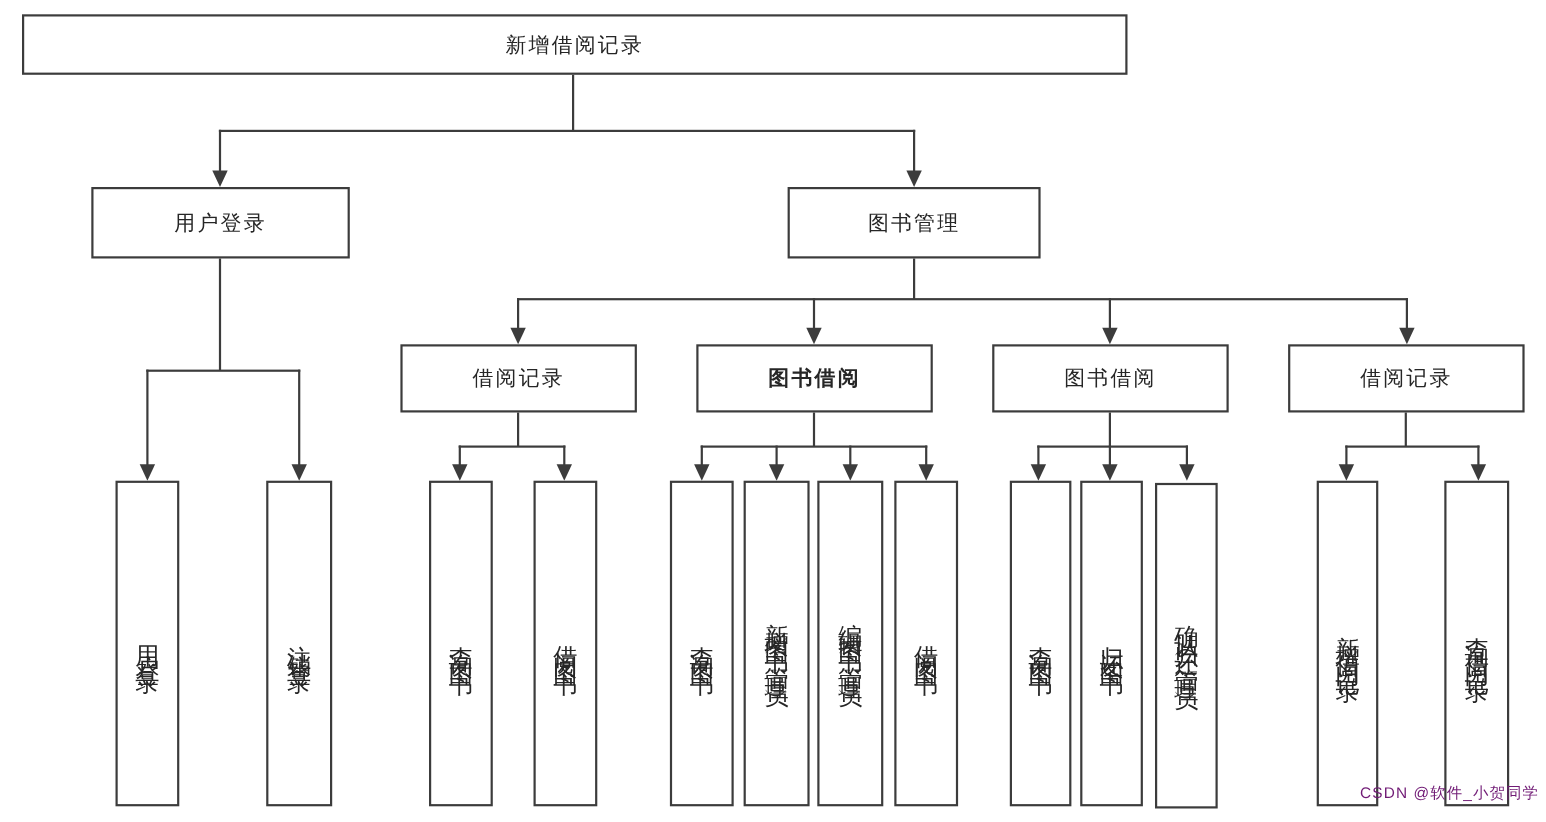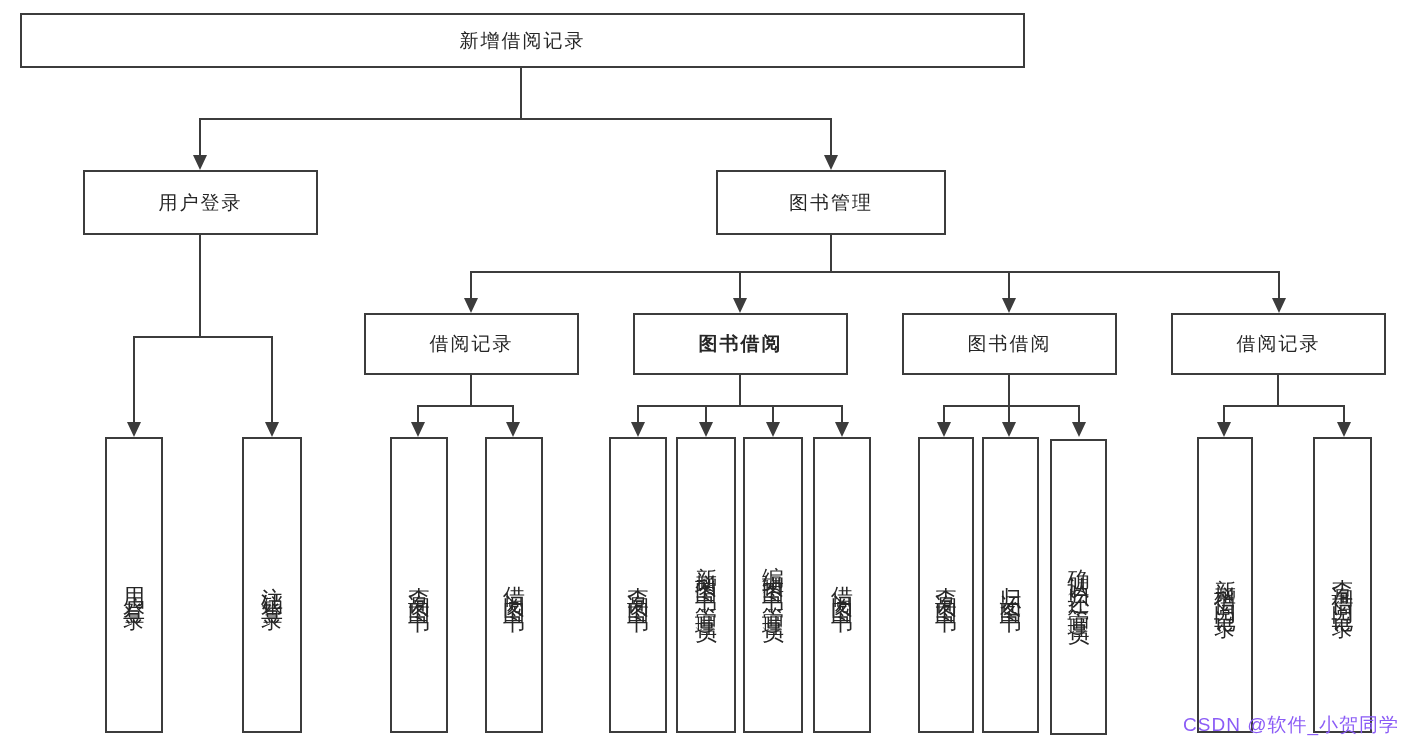--- a/index.html
+++ b/index.html
@@ -6,21 +6,21 @@
   body{font-family:"Liberation Sans","DejaVu Sans",sans-serif;}
   .canvas{position:relative;width:1405px;height:747px;background:#ffffff;overflow:hidden;}
   .box{position:absolute;border:2px solid #3c3c3c;background:#ffffff;box-sizing:border-box;
        display:flex;align-items:center;justify-content:center;color:#262626;}
   .hlabel{font-size:19px;letter-spacing:2px;white-space:nowrap;}
   .leaf{writing-mode:vertical-rl;text-orientation:mixed;font-size:22px;letter-spacing:8px;
         line-height:1;}
   .line{position:absolute;background:#3c3c3c;}
   .arw{position:absolute;width:0;height:0;border-left:7px solid transparent;
        border-right:7px solid transparent;border-top:15px solid #3c3c3c;}
-  .watermark{position:absolute;top:712px;right:6px;font-size:19px;color:#8b5cf6;
+  .watermark{position:absolute;top:712px;right:6px;font-size:14px;color:#701a75;
              letter-spacing:1px;white-space:nowrap;z-index:5;}
 </style>
 </head>
 <body>
 
 <div class="canvas">
 
   <div class="box hlabel" style="left:20px;top:13px;width:1005px;height:55px;">新增借阅记录</div>
 
   <div class="line" style="left:520px;top:68px;width:2px;height:51px;"></div>

